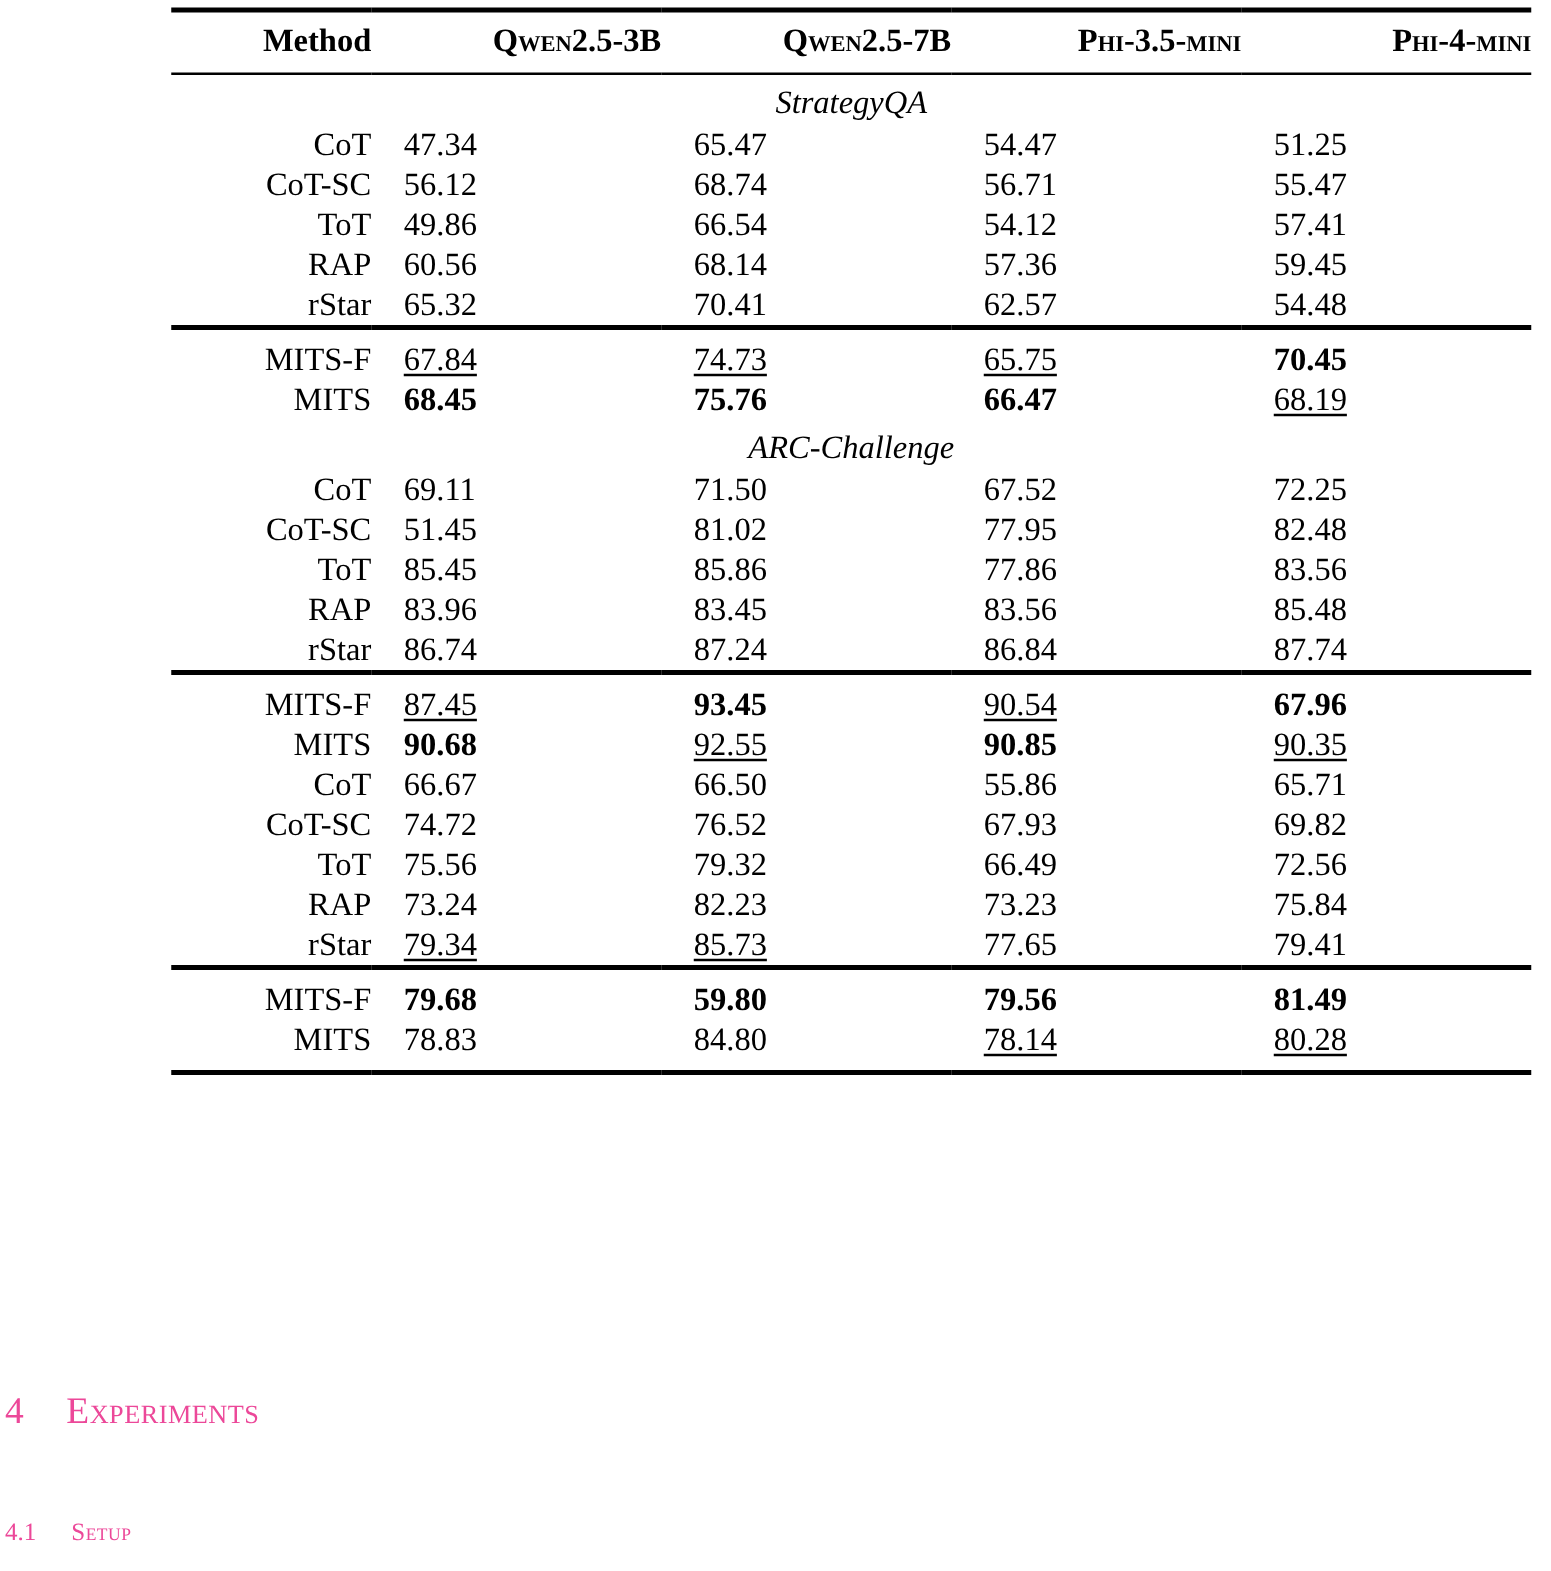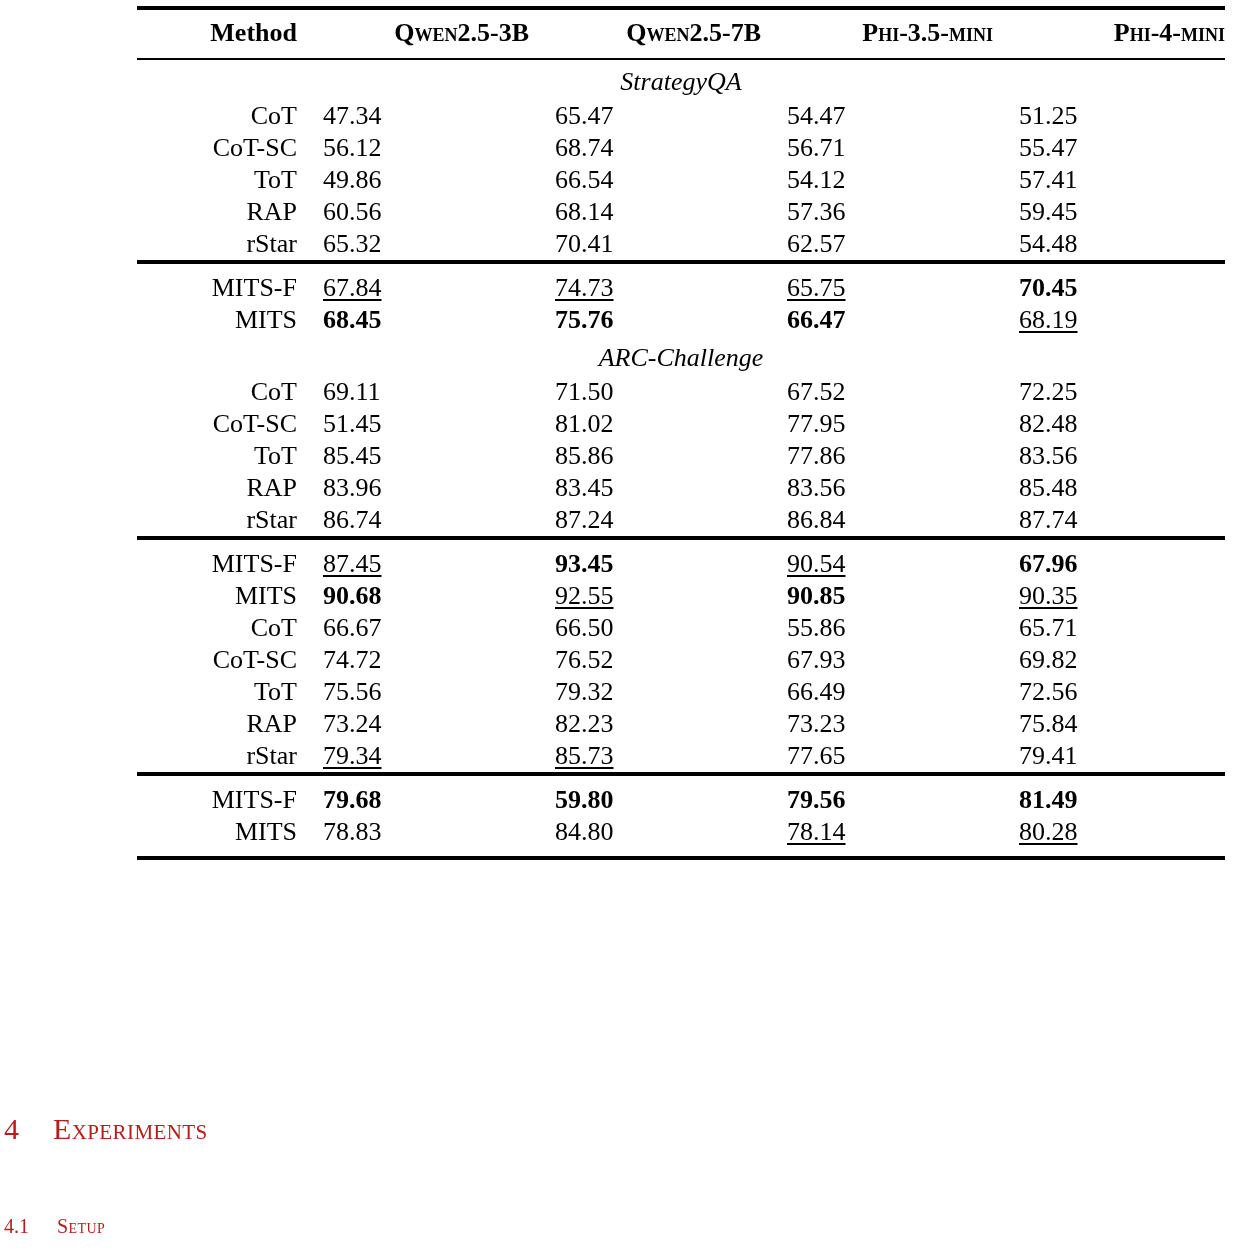--- a/index.html
+++ b/index.html
@@ -75,21 +75,21 @@
   tr.data td { height: 32px; }
   tr.gap-after-rule td { padding-top: 6px; }
 
   
   .section-head {
     position: absolute;
     left: 4px;
     font-family: "Liberation Serif", "DejaVu Serif", serif;
     font-size: 30px;
     white-space: nowrap;
-    color: #b91c1c;
+    color: #ec4899;
   }
   #sec-experiments { top: 1112px; }
   #sec-setup       { top: 1215px; font-size: 20px; font-family: Liberation Serif, serif; }
   .section-num { display: inline-block; }
   .section-title {
     display: inline-block;
     font-variant: small-caps;
     margin-left: 34px;
     letter-spacing: 0.4px;
   }

